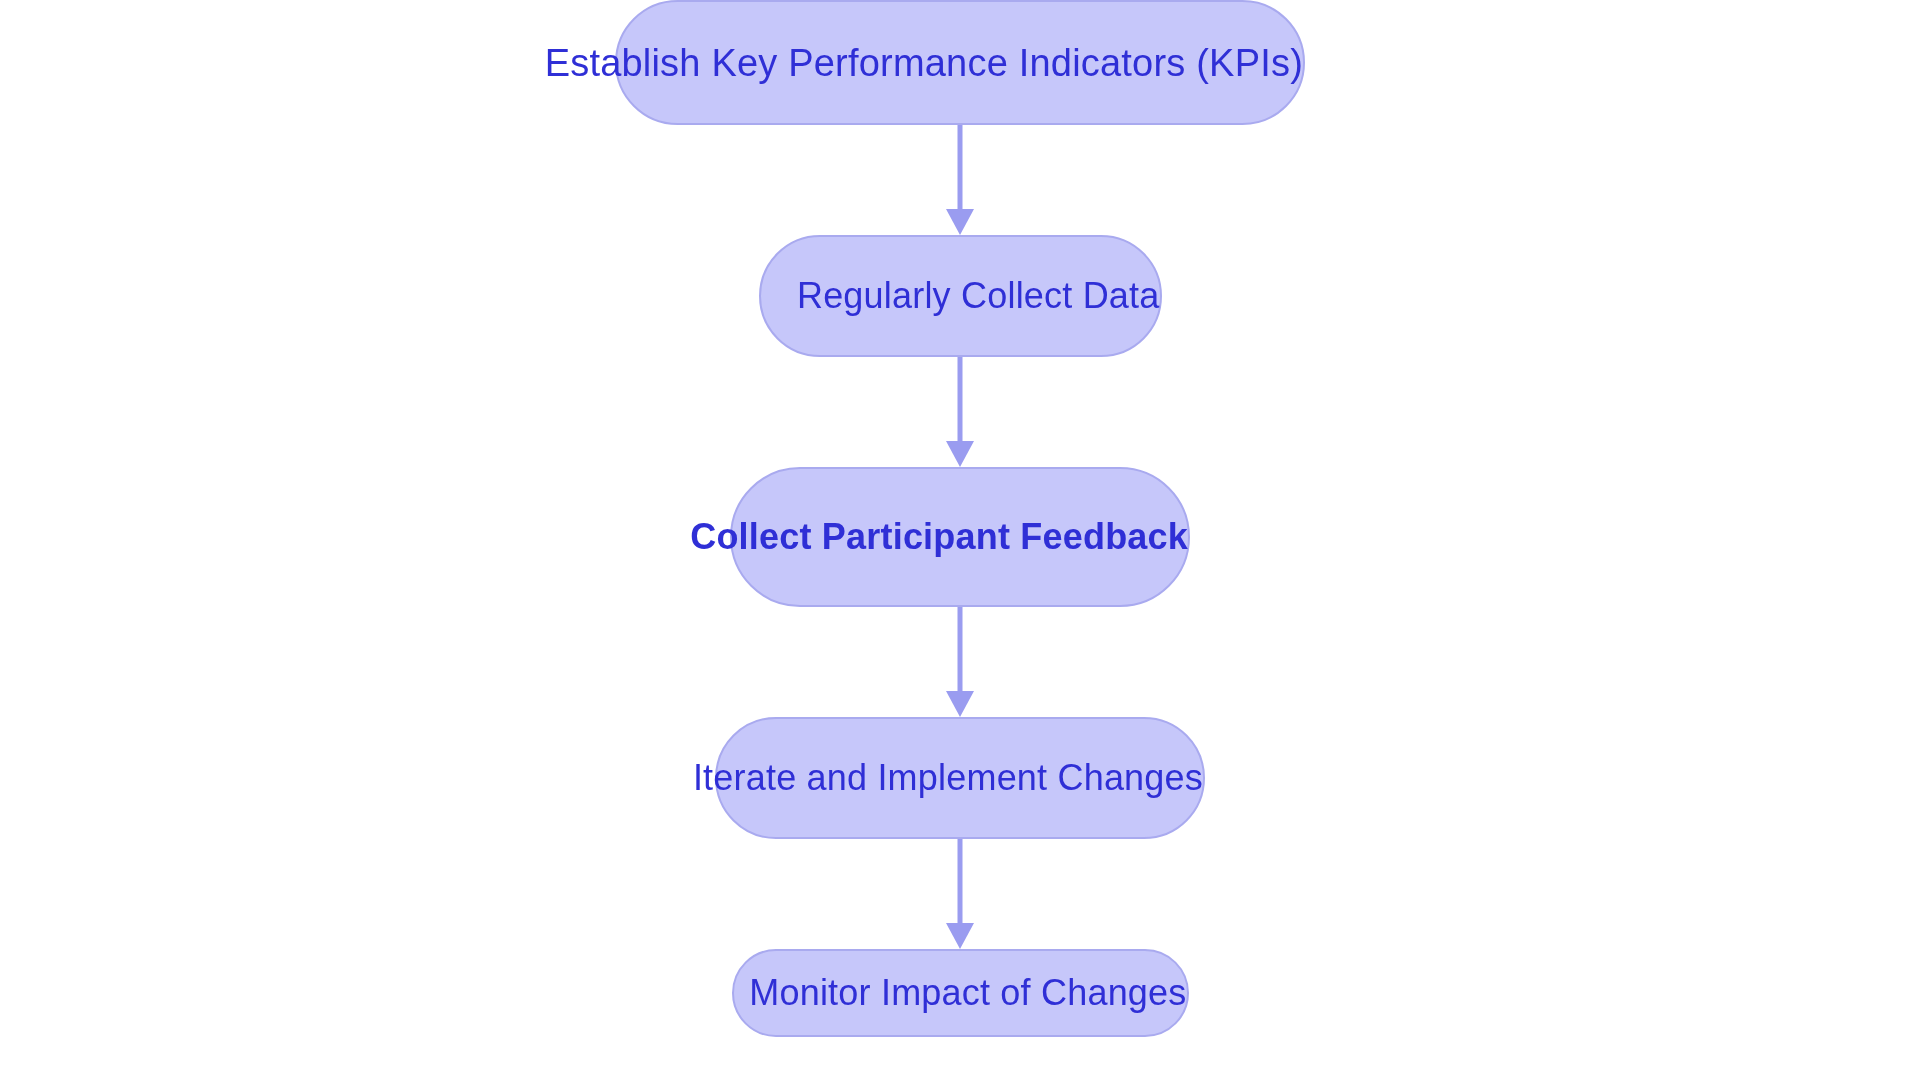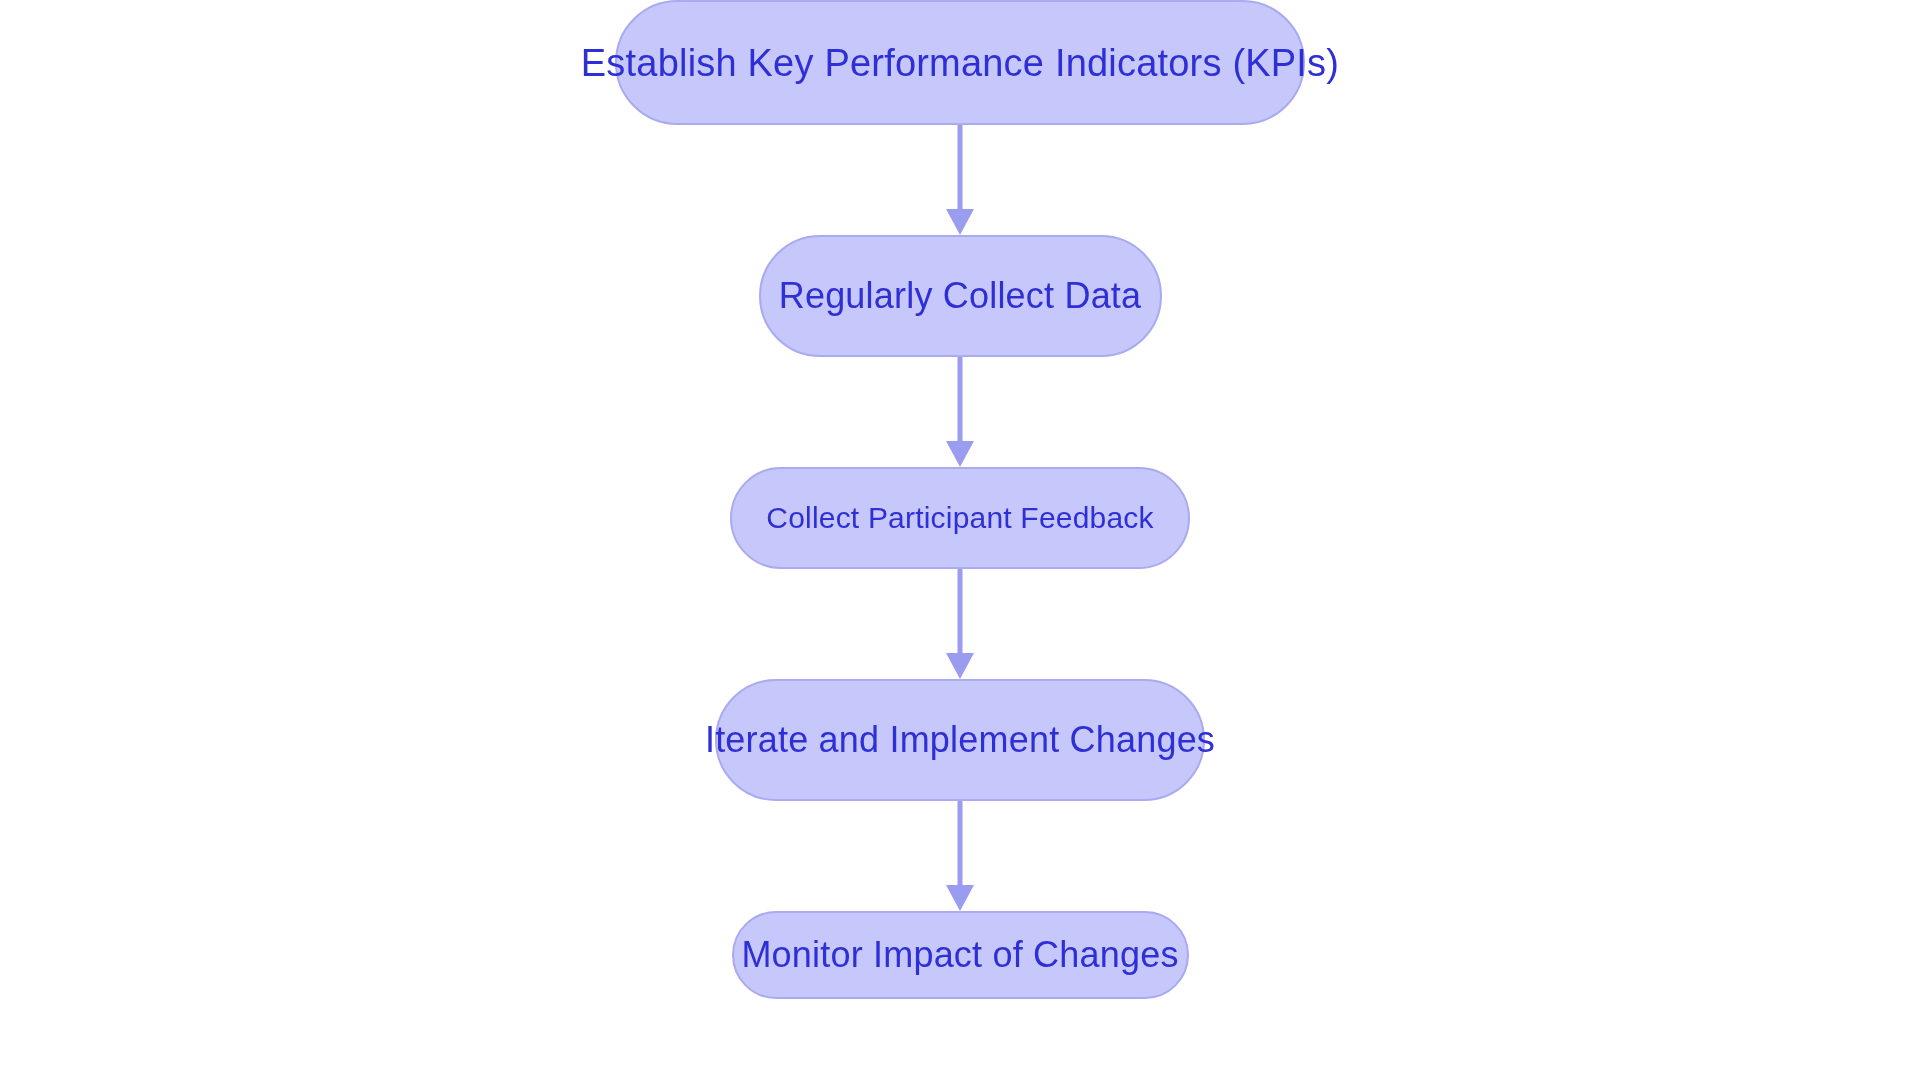--- a/index.html
+++ b/index.html
@@ -22,39 +22,39 @@
     display: flex;
     flex-direction: column;
     align-items: center;
     justify-content: flex-start;
   }
 
   .flow-node {
     box-sizing: border-box;
     display: flex;
     align-items: center;
-    justify-content: center;
+    justify-content: flex-end;
     background: #c6c7fa;
     border: 2px solid #a9aaef;
     border-radius: 999px;
     color: #2f2fd6;
     letter-spacing: 0.2px;
     white-space: nowrap;
     flex: 0 0 auto;
   }
 
   .flow-node .node-label {
     display: block;
     line-height: 1;
   }
 
   
   .node-1 { width: 690px; height: 125px; font-size: 38px; }
   .node-2 { width: 403px; height: 122px; font-size: 36px; }
-  .node-3 { width: 460px; height: 102px; font-size: 30px; }
+  .node-3 { width: 460px; height: 140px; font-size: 36px; font-weight: bold; }
   .node-4 { width: 490px; height: 122px; font-size: 36px; }
   .node-5 { width: 457px; height: 88px; font-size: 36px; }
 
   .flow-arrow {
     position: relative;
     width: 30px;
     height: 110px;
     flex: 0 0 auto;
   }
   .flow-arrow .arrow-line {

